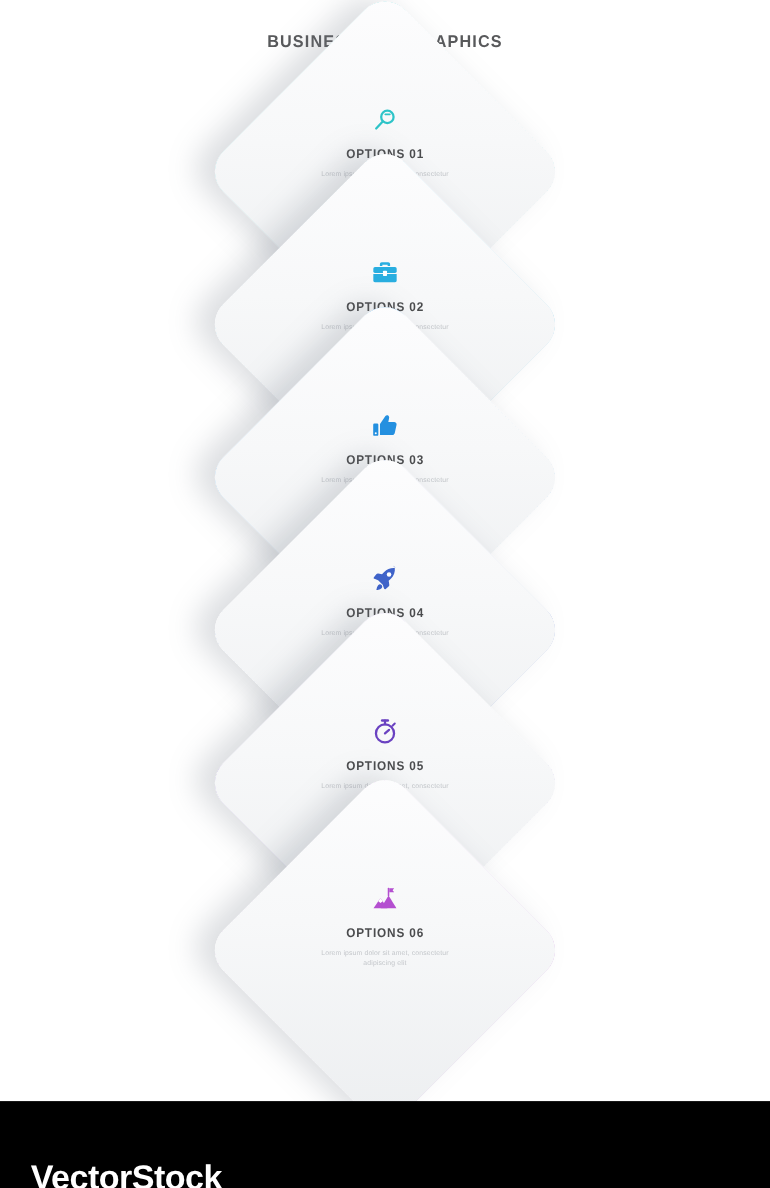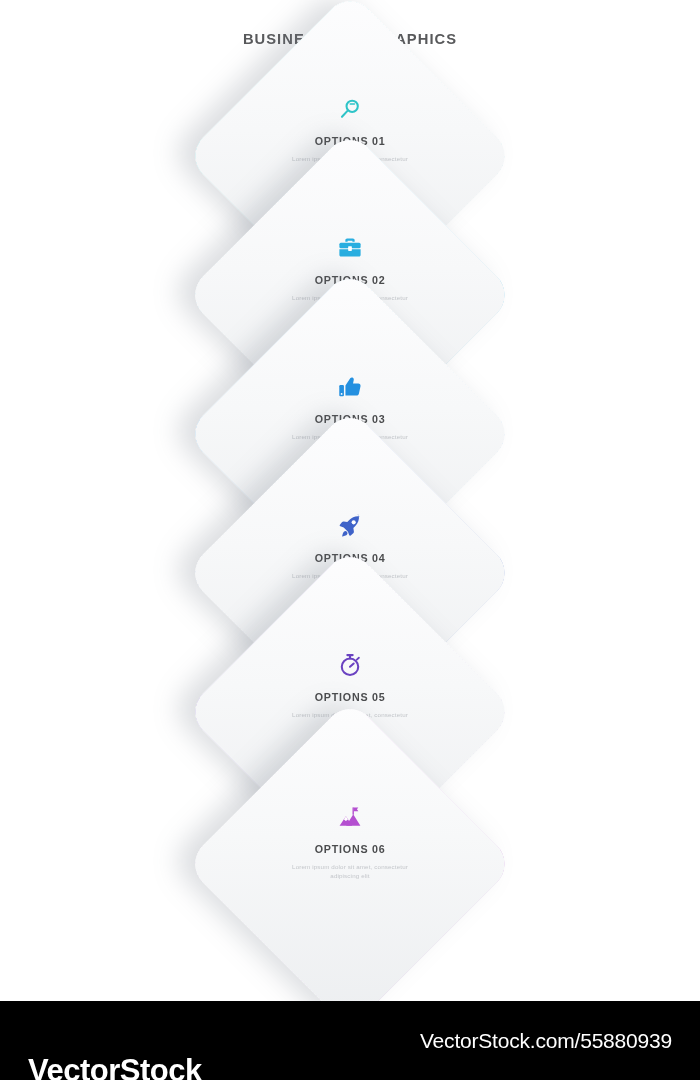--- a/index.html
+++ b/index.html
@@ -539,16 +539,15 @@
             </div>
             <div class="card-title">OPTIONS 06</div>
             <div class="card-desc">Lorem ipsum dolor sit amet, consectetur adipiscing elit</div>
           </div>
         </div>
       </div>
     </div>
 
   <div id="footer">
     <div id="footer-logo">VectorStock</div>
-    <div id="footer-url">VectorStock.com/55880939</div>
   </div>
 
 </div>
 
 </body></html>

